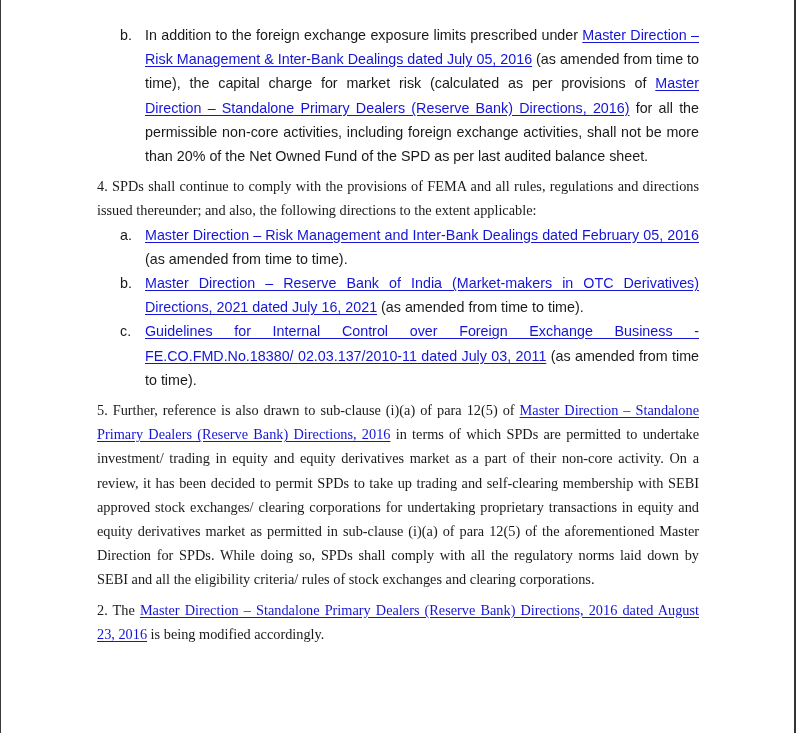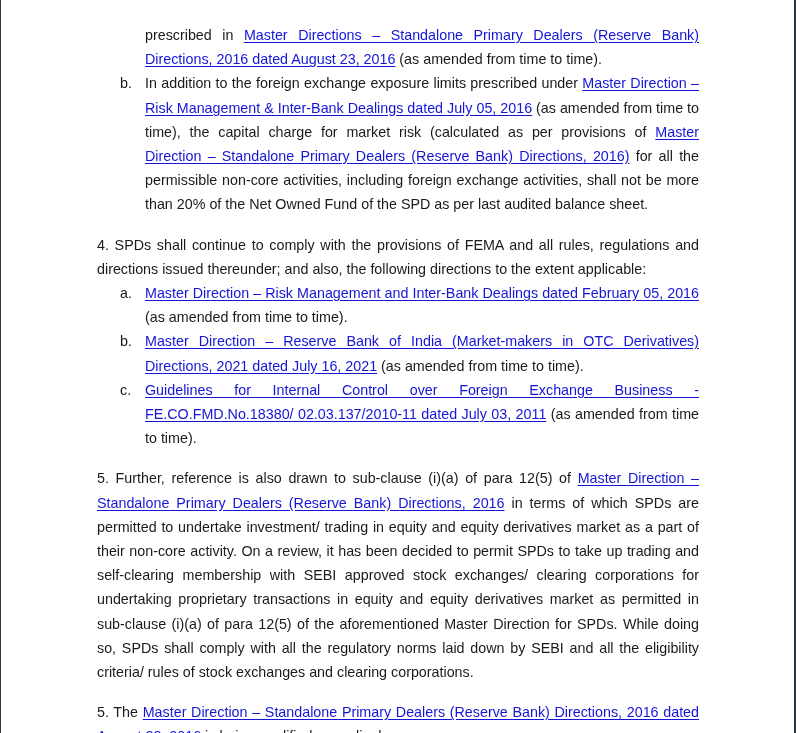--- a/index.html
+++ b/index.html
@@ -11,36 +11,35 @@
     position: relative;
   }
   .frame-left { position: absolute; left: 0; top: 0; width: 1px; height: 733px; background: #3a3a3a; }
   .frame-right { position: absolute; right: 0; top: 0; width: 2px; height: 733px; background: #2f3538; }
   .page {
     position: absolute; left: 97px; top: 23px; width: 602px;
     font-size: 14.3px; line-height: 24.2px;
   }
   .justify { text-align: justify; }
   p { margin: 0; }
-  .para { margin-top: 16px; }
+  .para { margin-top: 6px; font-family: Liberation Serif, serif; }
   a.link { color: #1515d8; text-decoration: underline; text-underline-offset: 2px; }
   .list { margin: 0; padding: 0; list-style: none; }
   .li { position: relative; padding-left: 48px; text-align: justify; }
   .marker { position: absolute; left: 23px; top: 0; }
   .cont { padding-left: 48px; text-align: justify; }
 </style>
 </head>
 <body>
 
 <div class="frame-left"></div>
 <div class="frame-right"></div>
 
 <div class="page">
 
-  <p class="cont"><span>prescribed in </span><a class="link" href="#">Master Directions – Standalone Primary Dealers (Reserve Bank) Directions, 2016 dated August 23, 2016</a><span> (as amended from time to time).</span></p>
 
   <div class="li">
     <span class="marker">b.</span>
     <span>In addition to the foreign exchange exposure limits prescribed under </span><a class="link" href="#">Master Direction – Risk Management &amp; Inter-Bank Dealings dated July 05, 2016</a><span> (as amended from time to time), the capital charge for market risk (calculated as per provisions of </span><a class="link" href="#">Master Direction – Standalone Primary Dealers (Reserve Bank) Directions, 2016)</a><span> for all the permissible non-core activities, including foreign exchange activities, shall not be more than 20% of the Net Owned Fund of the SPD as per last audited balance sheet.</span>
   </div>
 
   <p class="para justify">4. SPDs shall continue to comply with the provisions of FEMA and all rules, regulations and directions issued thereunder; and also, the following directions to the extent applicable:</p>
   <div class="list">
     <div class="li">
       <span class="marker">a.</span>
@@ -51,15 +50,15 @@
       <a class="link" href="#">Master Direction – Reserve Bank of India (Market-makers in OTC Derivatives) Directions, 2021 dated July 16, 2021</a><span> (as amended from time to time).</span>
     </div>
     <div class="li">
       <span class="marker">c.</span>
       <a class="link" href="#">Guidelines for Internal Control over Foreign Exchange Business - FE.CO.FMD.No.18380/ 02.03.137/2010-11 dated July 03, 2011</a><span> (as amended from time to time).</span>
     </div>
   </div>
 
   <p class="para justify"><span>5. Further, reference is also drawn to sub-clause (i)(a) of para 12(5) of </span><a class="link" href="#">Master Direction – Standalone Primary Dealers (Reserve Bank) Directions, 2016</a><span> in terms of which SPDs are permitted to undertake investment/ trading in equity and equity derivatives market as a part of their non-core activity. On a review, it has been decided to permit SPDs to take up trading and self-clearing membership with SEBI approved stock exchanges/ clearing corporations for undertaking proprietary transactions in equity and equity derivatives market as permitted in sub-clause (i)(a) of para 12(5) of the aforementioned Master Direction for SPDs.  While doing so, SPDs shall comply with all the regulatory norms laid down by SEBI and all the eligibility criteria/ rules of stock exchanges and clearing corporations.</span></p>
 
-  <p class="para justify"><span>5. The </span><a class="link" href="#">Master Direction – Standalone Primary Dealers (Reserve Bank) Directions, 2016 dated August 23, 2016</a><span> is being modified accordingly.</span></p>
+  <p class="para justify"><span>2. The </span><a class="link" href="#">Master Direction – Standalone Primary Dealers (Reserve Bank) Directions, 2016 dated August 23, 2016</a><span> is being modified accordingly.</span></p>
 
 </div>
 
 </body></html>

